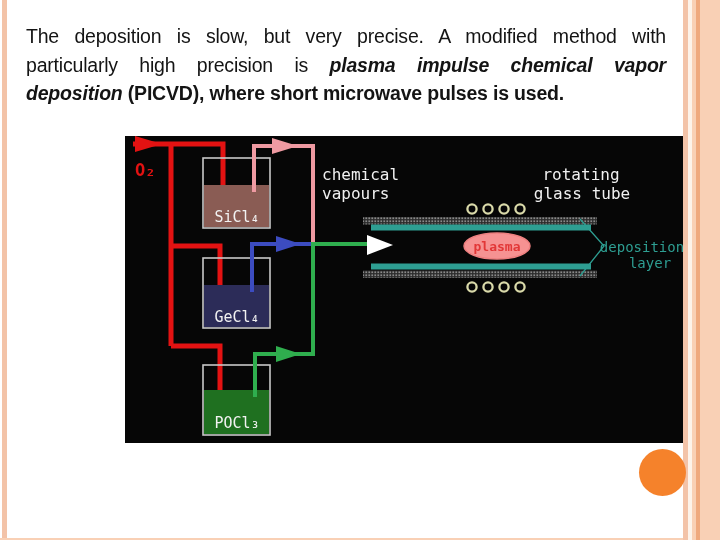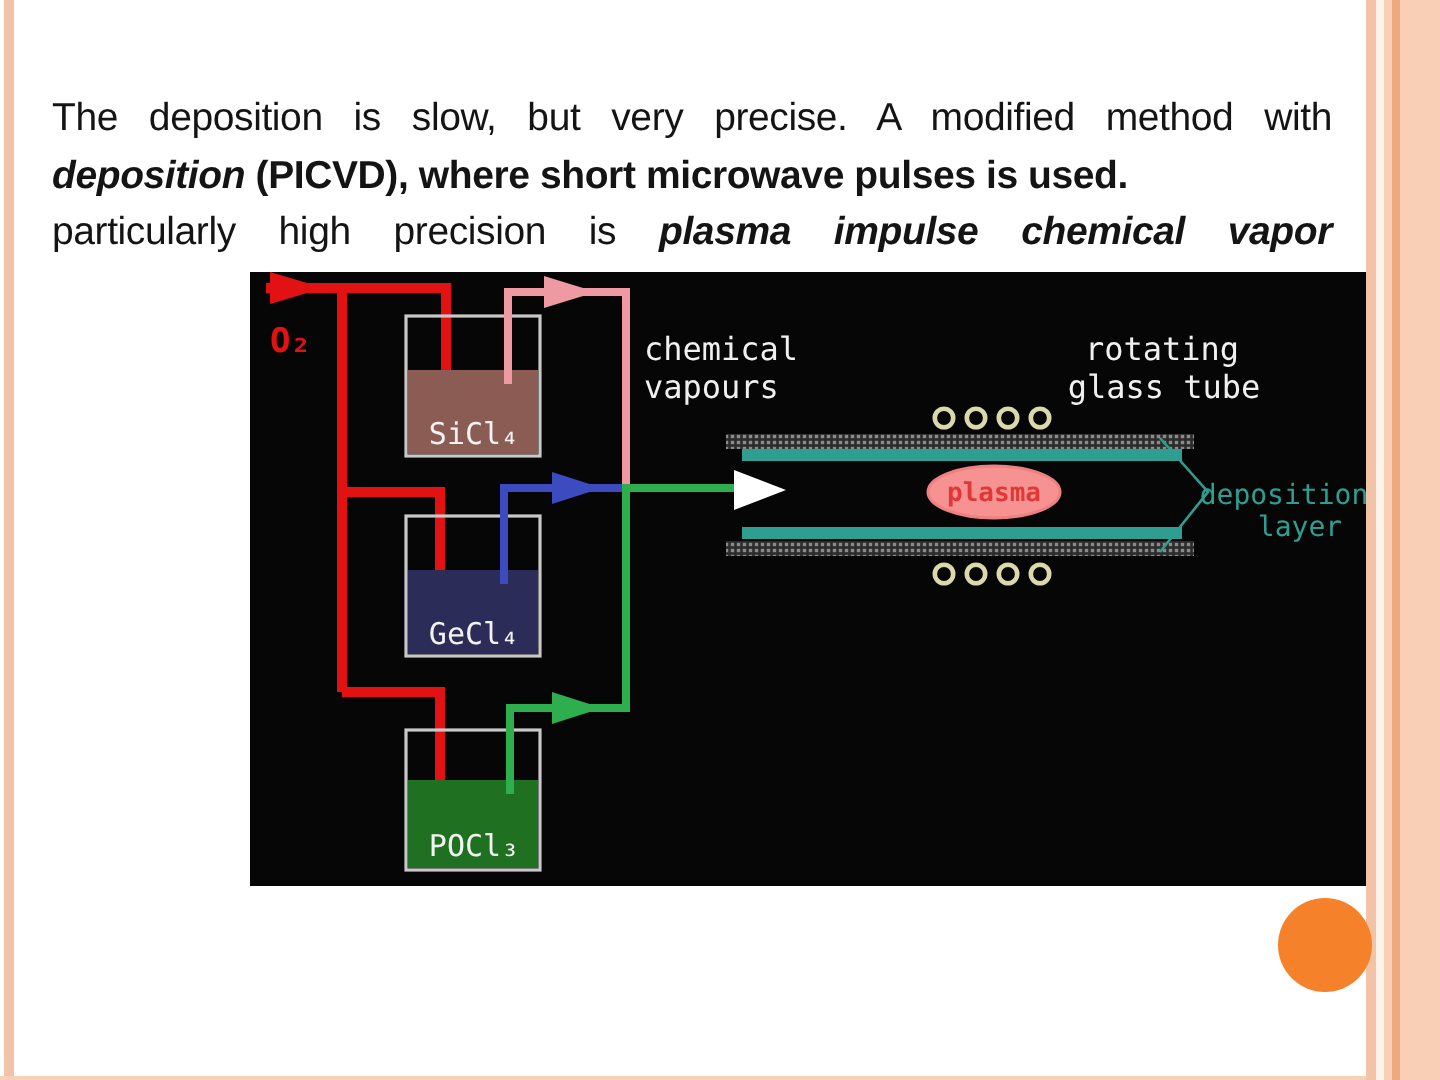--- a/index.html
+++ b/index.html
@@ -42,21 +42,21 @@
   .stripes-right{
     position:absolute;right:0;top:0;width:37px;height:540px;
     display:flex;z-index:1;
   }
   .stripes-right .s1{width:5px;background:var(--accent-pink-stripe);}
   .stripes-right .s2{width:4px;background:var(--accent-peach-light);}
   .stripes-right .s3{width:4px;background:var(--accent-peach);}
   .stripes-right .s4{width:4px;background:var(--accent-peach-dark);}
   .stripes-right .s5{flex:1;background:var(--accent-peach);}
   .text-block{
-    position:absolute;left:26px;top:45px;width:640px;
+    position:absolute;left:26px;top:22px;width:640px;
     font-size:19.5px;line-height:28.5px;color:var(--text);
     letter-spacing:-0.2px;
   }
   .tline{text-align:justify;}
   .tline.just{text-align-last:justify;}
   .tline .em{font-weight:700;font-style:italic;}
   .tline .b{font-weight:700;}
   .diagram{
     position:absolute;left:125px;top:136px;width:558px;height:307px;
     background:var(--diagram-bg);
@@ -99,22 +99,22 @@
 <div class="stripes-right">
   <div class="s1"></div>
   <div class="s2"></div>
   <div class="s3"></div>
   <div class="s4"></div>
   <div class="s5"></div>
 </div>
 
 <div class="text-block">
   <div class="tline just"><span>The deposition is slow, but very precise. A modified method with</span></div>
+  <div class="tline just"><span>particularly high precision is </span><span class="em">plasma impulse chemical vapor</span></div>
   <div class="tline"><span class="em">deposition</span><span class="b"> (PICVD), where short microwave pulses is used.</span></div>
-  <div class="tline just"><span>particularly high precision is </span><span class="em">plasma impulse chemical vapor</span></div>
 </div>
 
 <svg class="diagram" viewBox="0 0 558 307" xmlns="http://www.w3.org/2000/svg">
   <defs>
     <pattern id="speck" width="3" height="3" patternUnits="userSpaceOnUse">
       <rect width="3" height="3" fill="#2b2b2b"></rect>
       <rect x="0.4" y="0.4" width="1.7" height="1.7" fill="#8a8a8a"></rect>
     </pattern>
   </defs>
 

